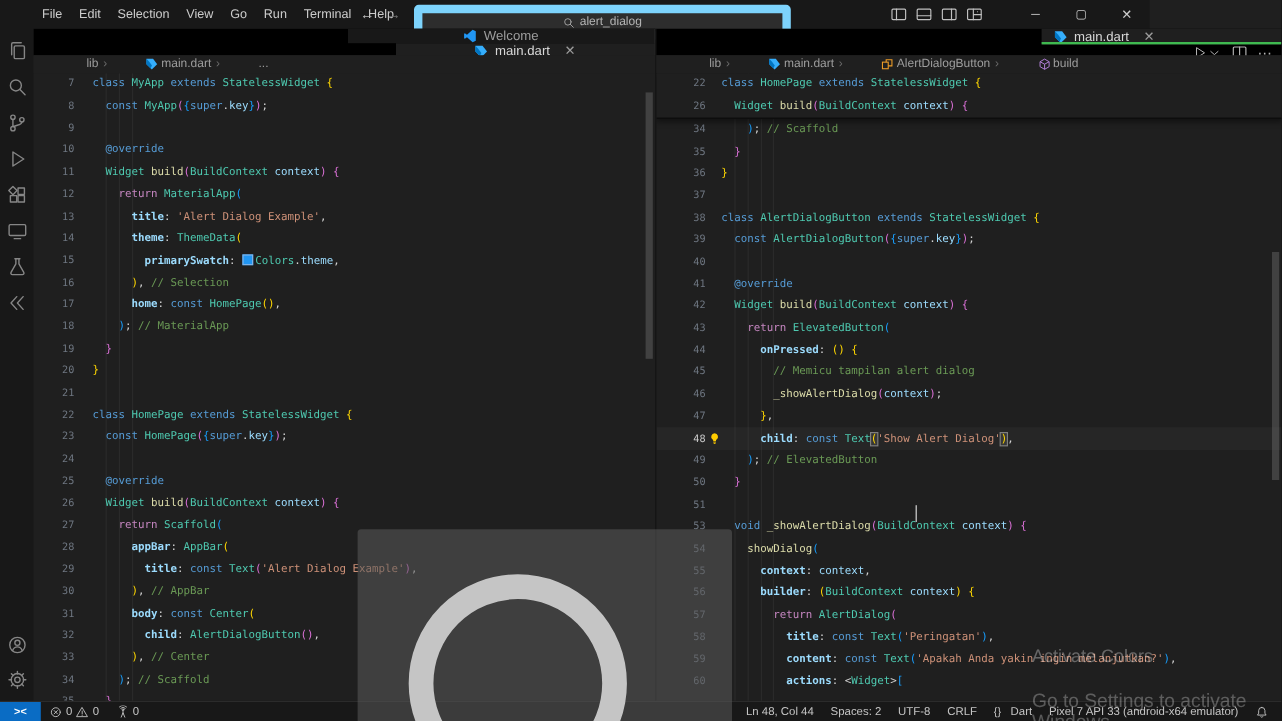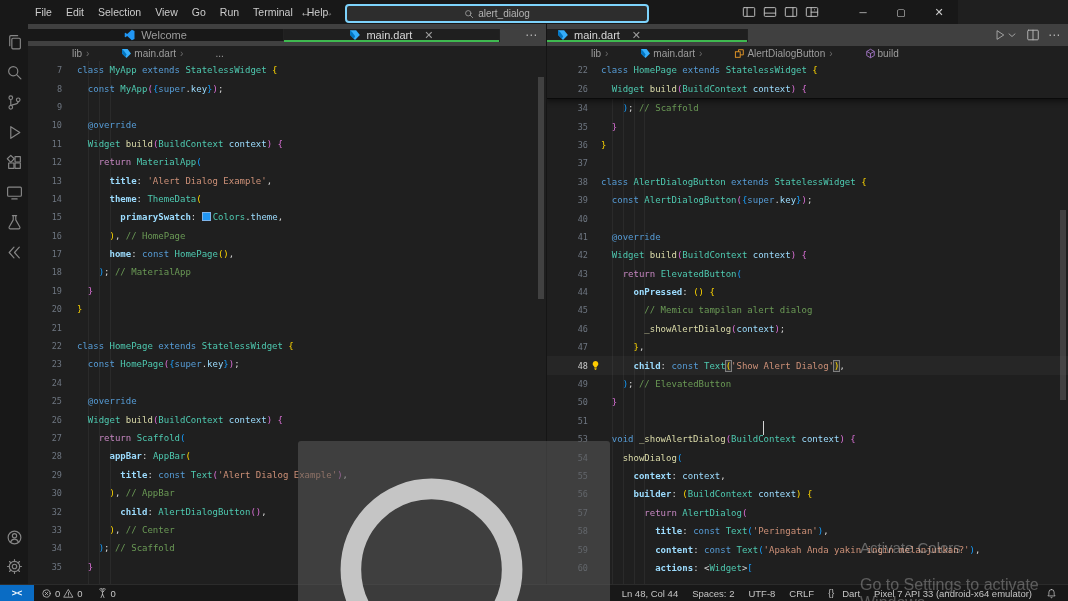--- a/index.html
+++ b/index.html
@@ -6,37 +6,37 @@
   .window{position:relative;width:1068px;height:601px;background:#1f1f1f;overflow:hidden;
     font-family:"Liberation Sans","DejaVu Sans",sans-serif;color:#cccccc;}
   
   .titlebar{position:absolute;left:0;top:0;width:958px;height:24px;background:#181818;}
   .vslogo{position:absolute;left:8px;top:4px;width:16px;height:16px;}
   .menus{position:absolute;left:28px;top:0;height:24px;display:flex;align-items:center;}
   .menu{font-size:10.5px;color:#cccccc;padding:0 7px;cursor:default;}
   .navarrows{position:absolute;left:300px;top:0;height:24px;display:flex;align-items:center;gap:10px;font-size:12px;}
   .nav-back{color:#bbbbbb}.nav-fwd{color:#6f6f6f}
   .searchbox{position:absolute;left:345px;top:4px;width:300px;height:15px;background:#2d2d2d;
-    border:2px solid #7dd3fc;border-radius:4px;display:flex;align-items:center;justify-content:center;
+    border:7px solid #7dd3fc;border-radius:4px;display:flex;align-items:center;justify-content:center;
     font-size:10px;color:#b4b4b4;gap:4px;}
   .searchbox svg{width:10px;height:10px;}
   .layouticons{position:absolute;left:742px;top:0;height:24px;display:flex;align-items:center;gap:7px;color:#c0c0c0;}
   .layouticons .ic{width:14px;height:14px;display:inline-flex;}
   .winctrls{position:absolute;right:0;top:0;height:24px;display:flex;align-items:center;}
   .winctrl{width:38px;height:24px;display:flex;align-items:center;justify-content:center;font-size:10px;color:#cccccc;}
   
   .activitybar{position:absolute;left:0;top:24px;width:28px;bottom:16px;background:#181818;display:flex;flex-direction:column;align-items:center;}
   .ab-top{display:flex;flex-direction:column;gap:13px;padding-top:10px;align-items:center;}
   .ab-bottom{margin-top:auto;display:flex;flex-direction:column;gap:12px;padding-bottom:10px;align-items:center;}
   .ab-icon{width:17px;height:17px;color:#868686;display:inline-flex;}
   
   .group{position:absolute;top:24px;bottom:16px;background:#1f1f1f;}
   .group.left{left:28px;width:518px;}
   .group.right{left:546px;width:522px;border-left:1px solid #151515;}
-  .tabbar{position:absolute;left:0;top:0;right:0;height:22px;background:#404040;display:flex;align-items:center;}
+  .tabbar{position:absolute;left:0;top:0;right:0;height:22px;background:#000000;display:flex;align-items:flex-end;flex-direction:column;}
   .tab{display:flex;align-items:center;gap:5px;font-size:11px;color:#9d9d9d;background:#181818;
     border-right:1px solid #222222;position:relative;padding:0 10px;}
   .tab .ficon{width:12px;height:12px;display:inline-flex;}
   .tab.center{justify-content:center;}
   .tab.active{background:#1f1f1f;color:#d7d7d7;}
   .tab.active::after{content:"";position:absolute;left:0;right:0;bottom:0;height:2px;background:#3fb950;}
   .tab .closex{font-size:11px;color:#9d9d9d;margin-left:7px;}
   .tabactions{margin-left:auto;display:flex;align-items:center;gap:8px;padding-right:8px;color:#b5b5b5;}
   .tabactions .ic{width:14px;height:14px;display:inline-flex;align-items:center;}
   .dots{font-size:12px;color:#b5b5b5;letter-spacing:1px;}
@@ -271,35 +271,36 @@
       <div class="lines">
           <div class="line"><span class="ln">7</span><span class="lc"><span class="tk-kw">class </span><span class="tk-ty">MyApp </span><span class="tk-kw">extends </span><span class="tk-ty">StatelessWidget </span><span class="tk-b1">{</span></span></div>
           <div class="line"><span class="ln">8</span><span class="lc"><span class="tk-pl">  </span><span class="tk-kw">const </span><span class="tk-ty">MyApp</span><span class="tk-b2">(</span><span class="tk-b3">{</span><span class="tk-kw">super</span><span class="tk-pl">.</span><span class="tk-pr">key</span><span class="tk-b3">}</span><span class="tk-b2">)</span><span class="tk-pl">;</span></span></div>
           <div class="line"><span class="ln">9</span><span class="lc"></span></div>
           <div class="line"><span class="ln">10</span><span class="lc"><span class="tk-pl">  </span><span class="tk-kw">@override</span></span></div>
           <div class="line"><span class="ln">11</span><span class="lc"><span class="tk-pl">  </span><span class="tk-ty">Widget </span><span class="tk-fn">build</span><span class="tk-b2">(</span><span class="tk-ty">BuildContext </span><span class="tk-va">context</span><span class="tk-b2">)</span><span class="tk-pl"> </span><span class="tk-b2">{</span></span></div>
           <div class="line"><span class="ln">12</span><span class="lc"><span class="tk-pl">    </span><span class="tk-ct">return </span><span class="tk-ty">MaterialApp</span><span class="tk-b3">(</span></span></div>
           <div class="line"><span class="ln">13</span><span class="lc"><span class="tk-pl">      </span><span class="tk-pb">title</span><span class="tk-pl">: </span><span class="tk-st">'Alert Dialog Example'</span><span class="tk-pl">,</span></span></div>
           <div class="line"><span class="ln">14</span><span class="lc"><span class="tk-pl">      </span><span class="tk-pb">theme</span><span class="tk-pl">: </span><span class="tk-ty">ThemeData</span><span class="tk-b1">(</span></span></div>
           <div class="line"><span class="ln">15</span><span class="lc"><span class="tk-pl">        </span><span class="tk-pb">primarySwatch</span><span class="tk-pl">: </span><span class="swatch"></span><span class="tk-ty">Colors</span><span class="tk-pl">.</span><span class="tk-pr">theme</span><span class="tk-pl">,</span></span></div>
-          <div class="line"><span class="ln">16</span><span class="lc"><span class="tk-pl">      </span><span class="tk-b1">)</span><span class="tk-pl">, </span><span class="tk-co">// HomePage</span></span></div>
+          <div class="line"><span class="ln">16</span><span class="lc"><span class="tk-pl">      </span><span class="tk-b1">)</span><span class="tk-pl">, </span><span class="tk-co">// Selection</span></span></div>
           <div class="line"><span class="ln">17</span><span class="lc"><span class="tk-pl">      </span><span class="tk-pb">home</span><span class="tk-pl">: </span><span class="tk-kw">const </span><span class="tk-ty">HomePage</span><span class="tk-b1">()</span><span class="tk-pl">,</span></span></div>
           <div class="line"><span class="ln">18</span><span class="lc"><span class="tk-pl">    </span><span class="tk-b3">)</span><span class="tk-pl">; </span><span class="tk-co">// MaterialApp</span></span></div>
           <div class="line"><span class="ln">19</span><span class="lc"><span class="tk-pl">  </span><span class="tk-b2">}</span></span></div>
           <div class="line"><span class="ln">20</span><span class="lc"><span class="tk-b1">}</span></span></div>
           <div class="line"><span class="ln">21</span><span class="lc"></span></div>
           <div class="line"><span class="ln">22</span><span class="lc"><span class="tk-kw">class </span><span class="tk-ty">HomePage </span><span class="tk-kw">extends </span><span class="tk-ty">StatelessWidget </span><span class="tk-b1">{</span></span></div>
           <div class="line"><span class="ln">23</span><span class="lc"><span class="tk-pl">  </span><span class="tk-kw">const </span><span class="tk-ty">HomePage</span><span class="tk-b2">(</span><span class="tk-b3">{</span><span class="tk-kw">super</span><span class="tk-pl">.</span><span class="tk-pr">key</span><span class="tk-b3">}</span><span class="tk-b2">)</span><span class="tk-pl">;</span></span></div>
           <div class="line"><span class="ln">24</span><span class="lc"></span></div>
           <div class="line"><span class="ln">25</span><span class="lc"><span class="tk-pl">  </span><span class="tk-kw">@override</span></span></div>
           <div class="line"><span class="ln">26</span><span class="lc"><span class="tk-pl">  </span><span class="tk-ty">Widget </span><span class="tk-fn">build</span><span class="tk-b2">(</span><span class="tk-ty">BuildContext </span><span class="tk-va">context</span><span class="tk-b2">)</span><span class="tk-pl"> </span><span class="tk-b2">{</span></span></div>
           <div class="line"><span class="ln">27</span><span class="lc"><span class="tk-pl">    </span><span class="tk-ct">return </span><span class="tk-ty">Scaffold</span><span class="tk-b3">(</span></span></div>
           <div class="line"><span class="ln">28</span><span class="lc"><span class="tk-pl">      </span><span class="tk-pb">appBar</span><span class="tk-pl">: </span><span class="tk-ty">AppBar</span><span class="tk-b1">(</span></span></div>
           <div class="line"><span class="ln">29</span><span class="lc"><span class="tk-pl">        </span><span class="tk-pb">title</span><span class="tk-pl">: </span><span class="tk-kw">const </span><span class="tk-ty">Text</span><span class="tk-b2">(</span><span class="tk-st">'Alert Dialog Example'</span><span class="tk-b2">)</span><span class="tk-pl">,</span></span></div>
           <div class="line"><span class="ln">30</span><span class="lc"><span class="tk-pl">      </span><span class="tk-b1">)</span><span class="tk-pl">, </span><span class="tk-co">// AppBar</span></span></div>
+          <div class="line"><span class="ln">31</span><span class="lc"><span class="tk-pl">      </span><span class="tk-pb">body</span><span class="tk-pl">: </span><span class="tk-kw">const </span><span class="tk-ty">Center</span><span class="tk-b1">(</span></span></div>
           <div class="line"><span class="ln">32</span><span class="lc"><span class="tk-pl">        </span><span class="tk-pb">child</span><span class="tk-pl">: </span><span class="tk-ty">AlertDialogButton</span><span class="tk-b2">()</span><span class="tk-pl">,</span></span></div>
           <div class="line"><span class="ln">33</span><span class="lc"><span class="tk-pl">      </span><span class="tk-b1">)</span><span class="tk-pl">, </span><span class="tk-co">// Center</span></span></div>
           <div class="line"><span class="ln">34</span><span class="lc"><span class="tk-pl">    </span><span class="tk-b3">)</span><span class="tk-pl">; </span><span class="tk-co">// Scaffold</span></span></div>
           <div class="line"><span class="ln">35</span><span class="lc"><span class="tk-pl">  </span><span class="tk-b2">}</span></span></div>
         </div>
     </div>
   </div>
 
   <div class="group right">
     <div class="tabbar">

